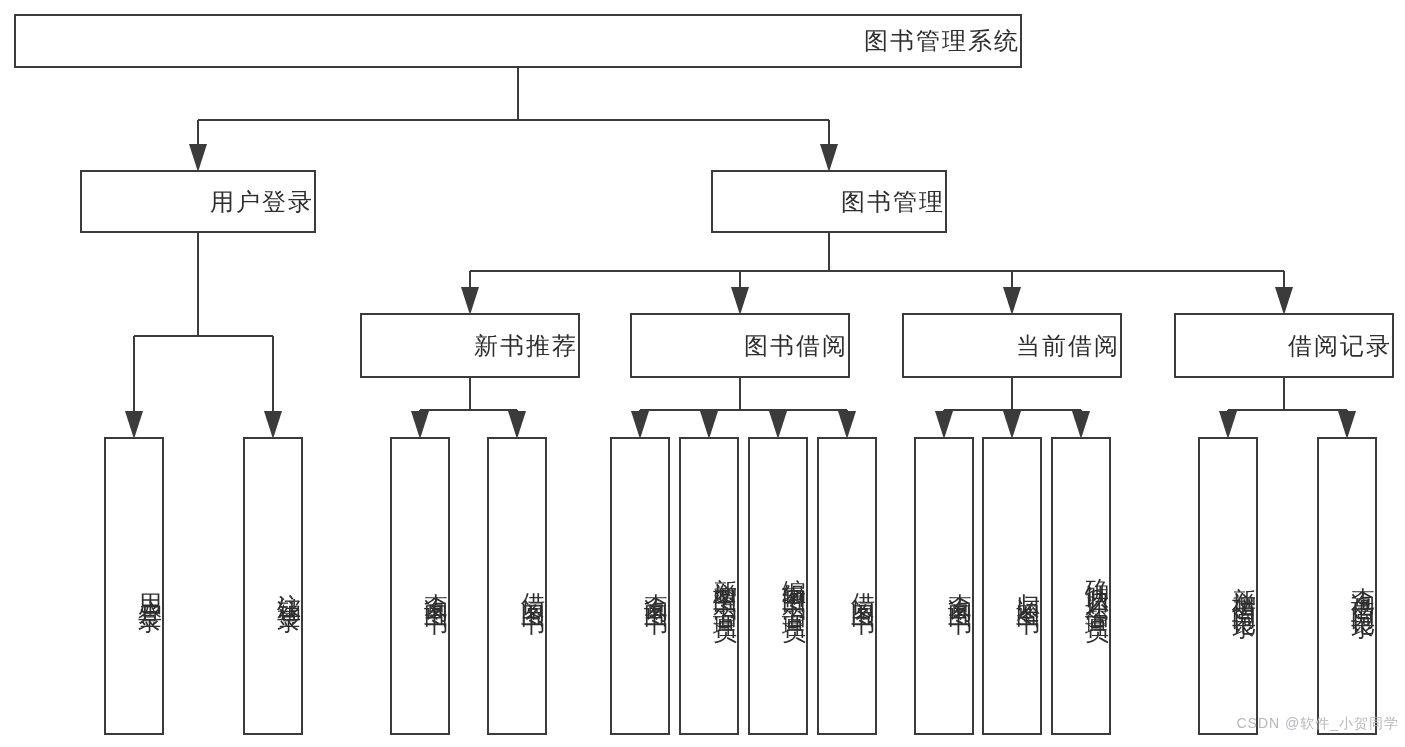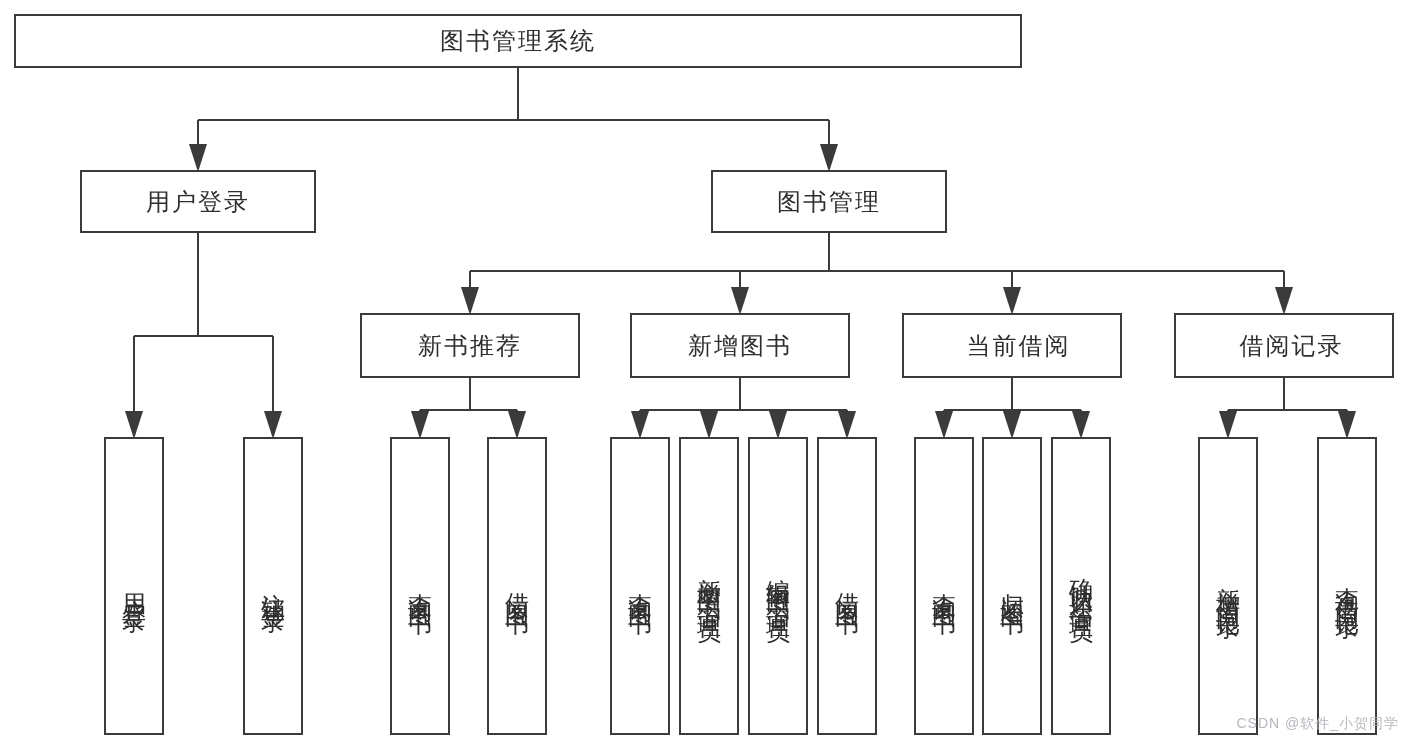--- a/index.html
+++ b/index.html
@@ -19,21 +19,21 @@
   #connectors{position:absolute;left:0;top:0;}
   #connectors line{stroke:var(--line);stroke-width:2;}
   #connectors polygon{fill:var(--line);}
   .node{
     position:absolute;
     box-sizing:border-box;
     border:2.5px solid var(--line);
     background:var(--bg);
     display:flex;
     align-items:center;
-    justify-content:center;
+    justify-content:flex-end;
     color:var(--text);
     font-size:24px;
     letter-spacing:2px;
     white-space:nowrap;
     z-index:2;
   }
   .node.vertical span{
     writing-mode:vertical-rl;
     text-orientation:mixed;
     letter-spacing:6px;
@@ -115,21 +115,21 @@
     <div class="node" style="left: 80px; top: 170px; width: 236px; height: 63px;">
       <span>用户登录</span>
     </div>
     <div class="node" style="left: 360px; top: 313px; width: 220px; height: 65px;">
       <span>新书推荐</span>
     </div>
     <div class="node" style="left: 711px; top: 170px; width: 236px; height: 63px;">
       <span>图书管理</span>
     </div>
     <div class="node" style="left: 630px; top: 313px; width: 220px; height: 65px;">
-      <span>新增图书</span>
+      <span>图书借阅</span>
     </div>
     <div class="node" style="left: 902px; top: 313px; width: 220px; height: 65px; padding-left: 13px;">
       <span>当前借阅</span>
     </div>
     <div class="node" style="left: 1174px; top: 313px; width: 220px; height: 65px; padding-left: 15px;">
       <span>借阅记录</span>
     </div>
     <div class="node vertical" style="left: 104px; top: 437px; width: 60px; height: 298px;">
       <span>用户登录</span>
     </div>

